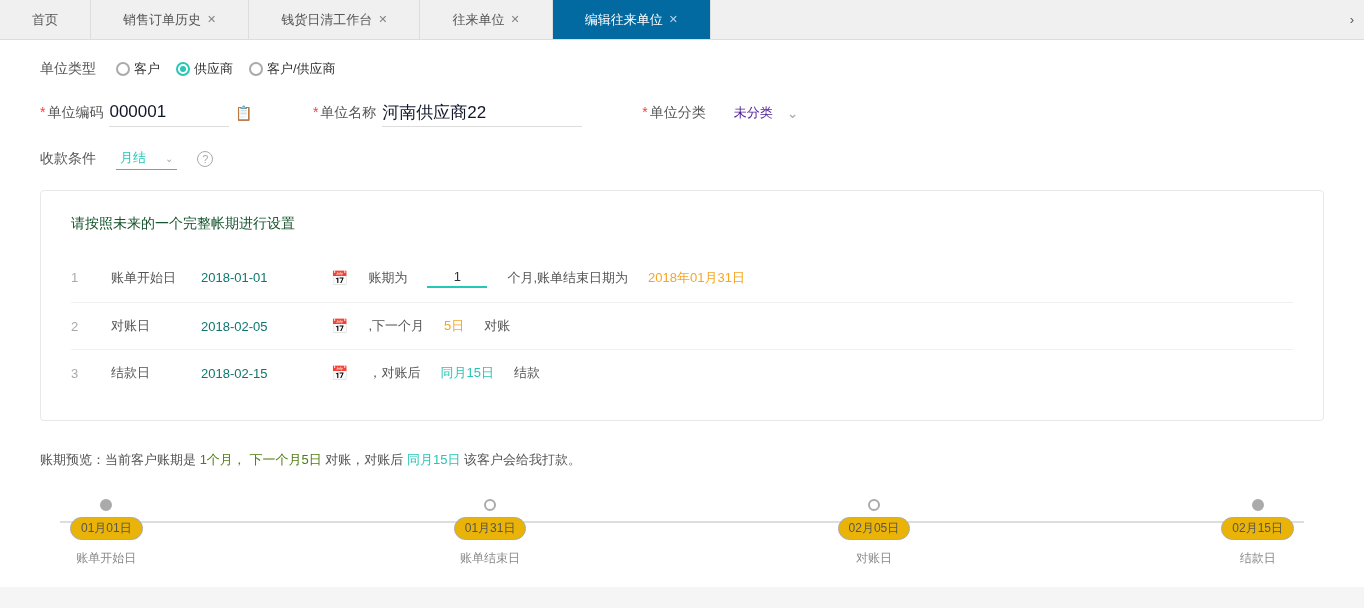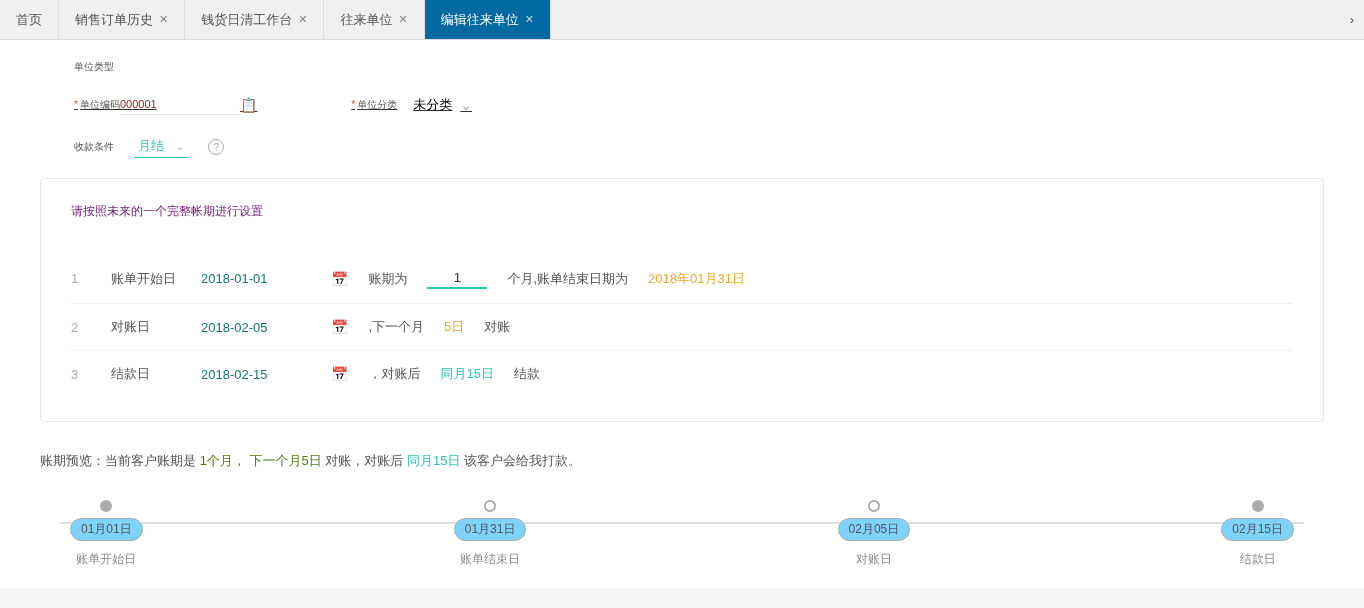--- a/index.html
+++ b/index.html
@@ -9,21 +9,21 @@
     .tab-bar {
       display: flex;
       align-items: stretch;
       background: #f0f0f0;
       border-bottom: 1px solid #ddd;
       height: 40px;
     }
     .tab-item {
       display: flex;
       align-items: center;
-      padding: 0 16px;
+      padding: 0 32px;
       cursor: pointer;
       font-size: 13px;
       color: #555;
       border-right: 1px solid #ddd;
       gap: 6px;
       white-space: nowrap;
     }
     .tab-item.active {
       background: #0369a1;
       color: #fff;
@@ -51,22 +51,21 @@
     
     .form-row {
       display: flex;
       align-items: center;
       margin-bottom: 20px;
       gap: 20px;
     }
     .form-label {
       color: #555;
       white-space: nowrap;
-      font-size: 10px;
-      margin-left: 34px;
+      font-size: 14px;
     }
     .required-star {
       color: #f04040;
       margin-right: 2px;
     }
     .radio-group {
       display: flex;
       align-items: center;
       gap: 16px;
     }
@@ -93,38 +92,38 @@
       width: 6px;
       height: 6px;
       border-radius: 50%;
       background: #27c6b5;
     }
     .form-input {
       border: none;
       border-bottom: 1px solid #ddd;
       outline: none;
       padding: 4px 0;
-      font-size: 11px;
-      color: #7f1d1d;
+      font-size: 17px;
+      color: #0f172a;
       width: 160px;
     }
     .form-field {
       display: flex;
       align-items: center;
-      text-decoration: underline;
+      gap: 6px;
     }
     .icon-btn {
       color: #aaa;
       cursor: pointer;
       font-size: 14px;
     }
     .dropdown-select {
       display: flex;
       align-items: center;
-      gap: 12px;
+      gap: 19px;
       cursor: pointer;
       border-bottom: 1px solid #27c6b5;
       padding: 2px 4px;
       color: #27c6b5;
     }
     .dropdown-arrow {
       font-size: 10px;
       color: #aaa;
     }
     .help-icon {
@@ -141,23 +140,23 @@
     }
 
     
     .card {
       border: 1px solid #e8e8e8;
       border-radius: 4px;
       padding: 24px 30px;
       margin-bottom: 20px;
     }
     .card-hint {
-      color: #701a75;
-      font-size: 12px;
-      margin-bottom: 34px;
+      color: #14532d;
+      font-size: 14px;
+      margin-bottom: 20px;
     }
 
     
     .step-row {
       display: flex;
       align-items: center;
       padding: 14px 0;
       border-bottom: 1px solid #f0f0f0;
       gap: 20px;
     }
@@ -249,21 +248,21 @@
       background: #fff;
     }
     .timeline-dot.start { background: #aaa; }
     .timeline-dot.end { background: #aaa; }
     .timeline-badge {
       border: 1px solid #aaa;
       border-radius: 12px;
       padding: 2px 10px;
       font-size: 12px;
       color: #555;
-      background: #7dd3fc;
+      background: #eab308;
     }
     .timeline-node-label {
       font-size: 12px;
       color: #888;
       text-align: center;
       margin-top: 4px;
     }
   </style>
 </head>
 <body>
@@ -288,32 +287,50 @@
     <span>编辑往来单位</span>
     <span class="tab-close">✕</span>
   </div>
   <div class="tab-arrow">›</div>
 </div>
 
 <div class="main-content">
 
   <div class="form-row">
     <span class="form-label">单位类型</span>
+    <div class="radio-group">
+      <label class="radio-item">
+        <span class="radio-circle"></span>
+        <span>客户</span>
+      </label>
+      <label class="radio-item">
+        <span class="radio-circle checked"></span>
+        <span>供应商</span>
+      </label>
+      <label class="radio-item">
+        <span class="radio-circle"></span>
+        <span>客户/供应商</span>
+      </label>
+    </div>
   </div>
 
   <div class="form-row">
     <div class="form-field">
       <span class="form-label"><span class="required-star">*</span><span>单位编码</span></span>
       <input class="form-input" type="text" style="width: 120px;" value="000001">
       <span class="icon-btn">📋</span>
     </div>
     <div class="form-field" style="margin-left:40px;">
+      <span class="form-label"><span class="required-star">*</span><span>单位名称</span></span>
+      <input class="form-input" type="text" style="width: 200px;" value="河南供应商22">
+    </div>
+    <div class="form-field" style="margin-left:40px;">
       <span class="form-label"><span class="required-star">*</span><span>单位分类</span></span>
       <span style="width:16px;"></span>
-      <span style="color:#000000;">未分类</span>
+      <span style="color:#4c1d95;">未分类</span>
       <span class="icon-btn" style="margin-left:8px;">⌄</span>
     </div>
   </div>
 
   <div class="form-row">
     <span class="form-label">收款条件</span>
     <div class="dropdown-select">
       <span>月结</span>
       <span class="dropdown-arrow">⌄</span>
     </div>

